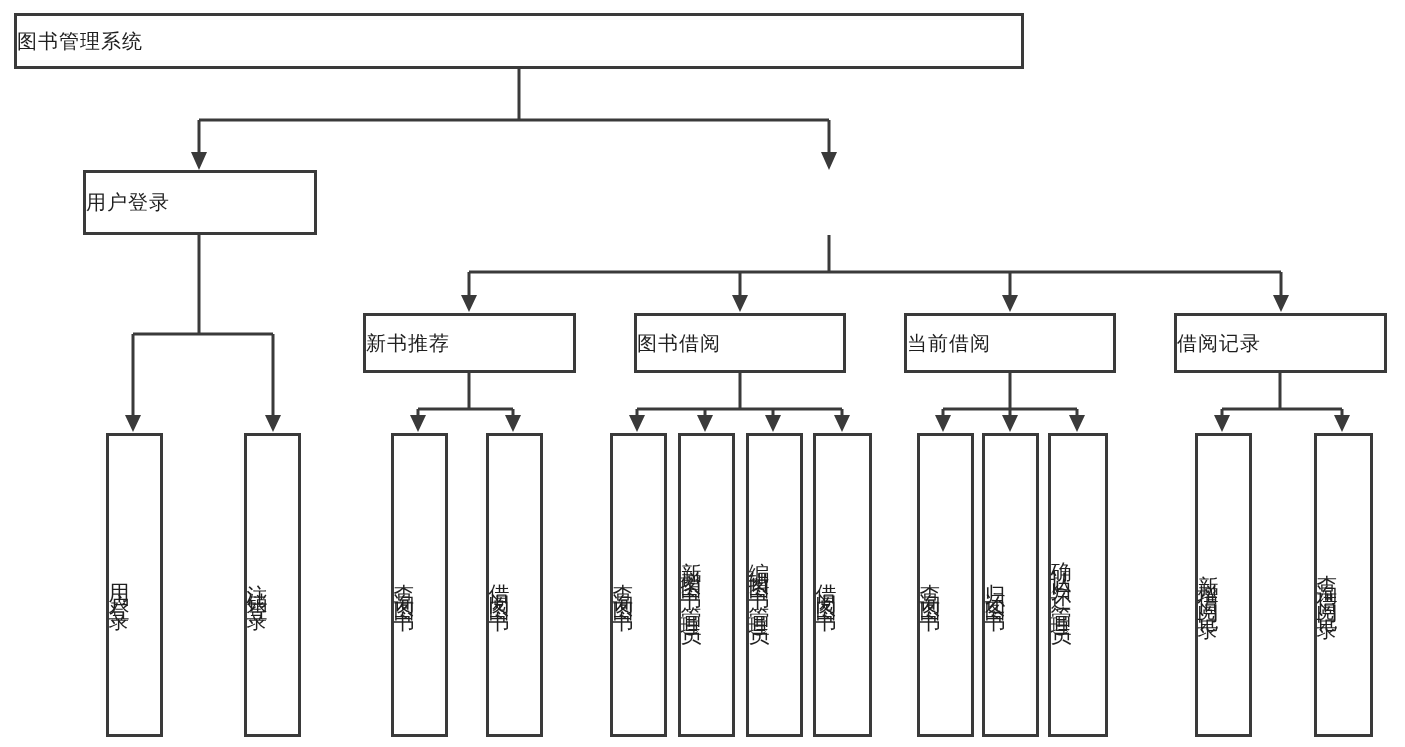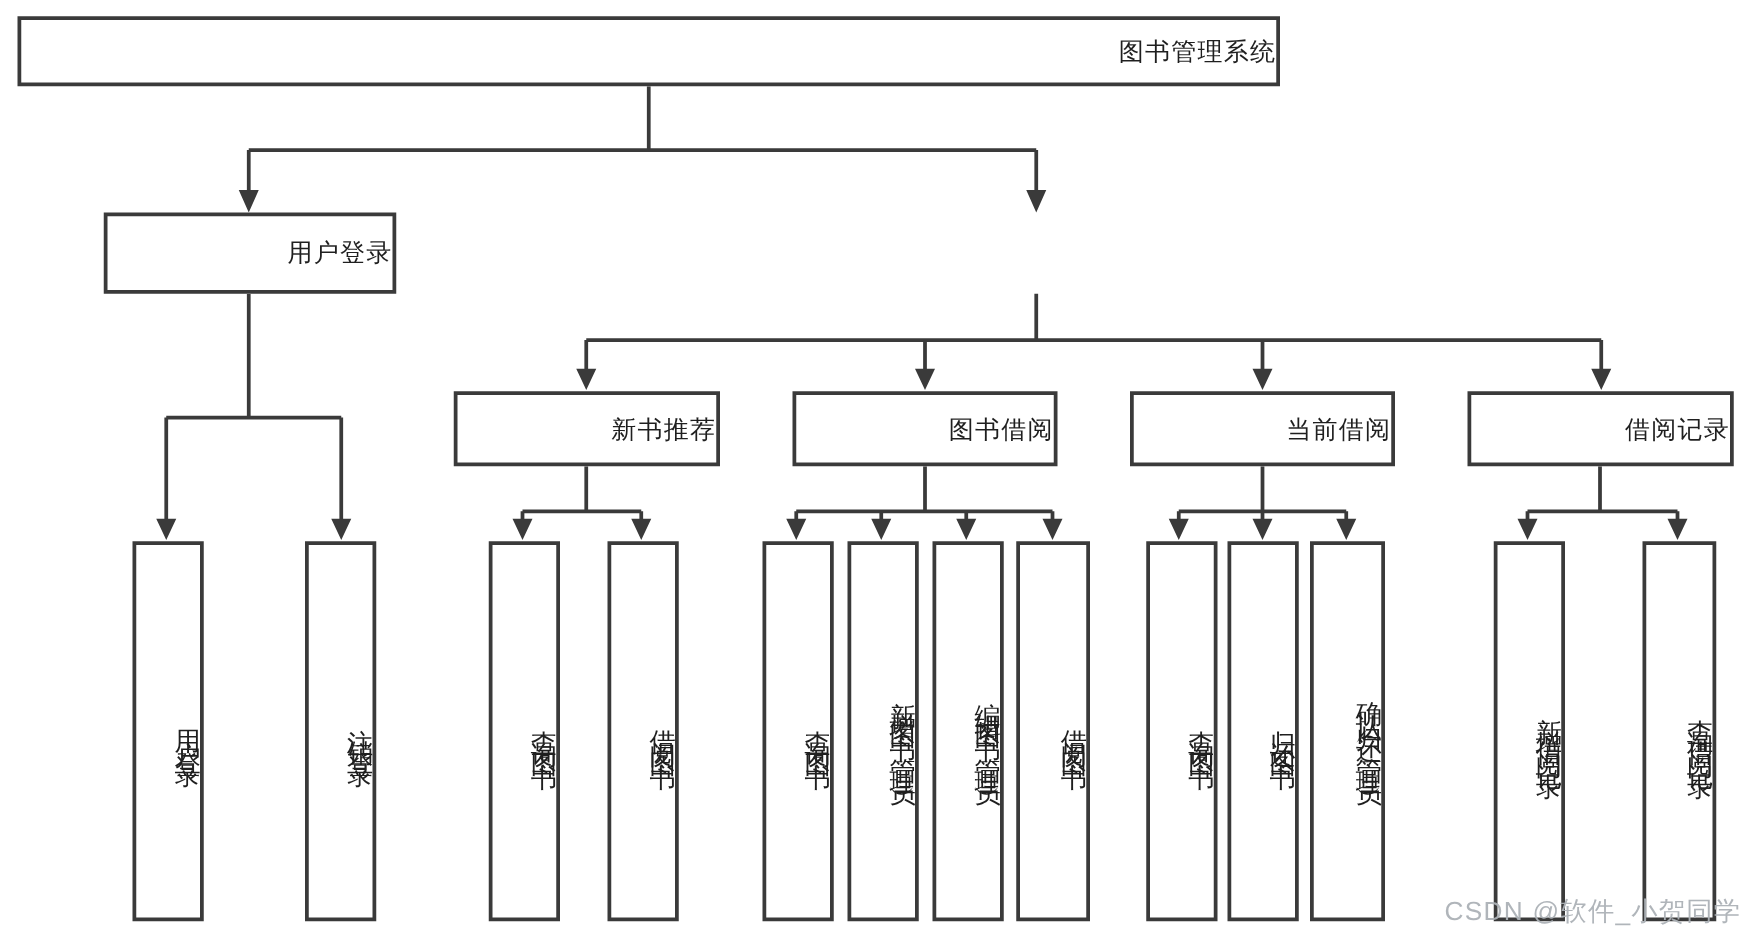--- a/index.html
+++ b/index.html
@@ -11,23 +11,22 @@
     font-family: "Liberation Sans", sans-serif;
     overflow: hidden;
   }
   .node {
     position: absolute;
     box-sizing: border-box;
     border: 3px solid #3a3a3a;
     background: #ffffff;
     display: flex;
     align-items: center;
-    justify-content: flex-end;
+    justify-content: flex-start;
     color: #1f1f1f;
-    padding-left: 46px;
   }
   .h-node { font-size: 20px; letter-spacing: 1px; white-space: nowrap; }
   .v-node .v-text {
     writing-mode: vertical-rl;
     text-orientation: mixed;
     font-size: 21px;
     line-height: 1;
     letter-spacing: 9px;
     color: #1f1f1f;
   }
@@ -158,15 +157,14 @@
   <div class="node v-node leaf lf11">
     <span class="v-text">确认归还（管理员）</span>
   </div>
   <div class="node v-node leaf lf12">
     <span class="v-text">新增借阅记录</span>
   </div>
   <div class="node v-node leaf lf13">
     <span class="v-text">查询借阅记录</span>
   </div>
 
-  <div class="watermark">CSDN @软件_小贺同学</div>
 
 </div>
 
 </body></html>

